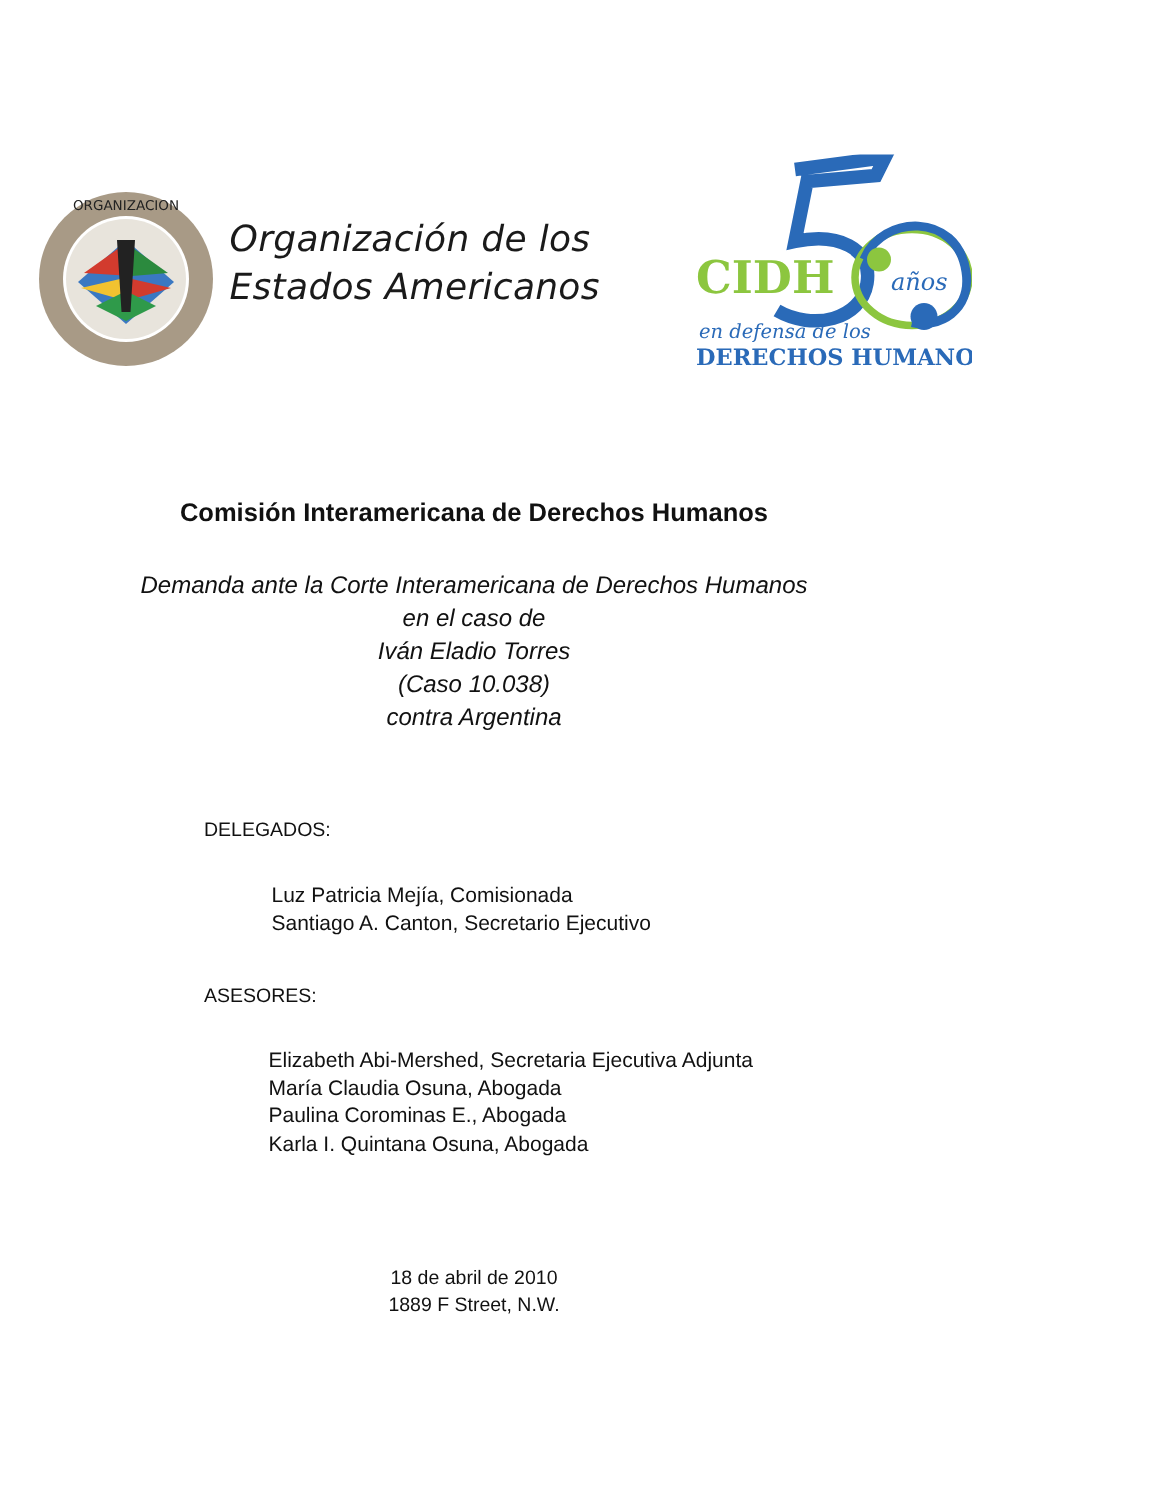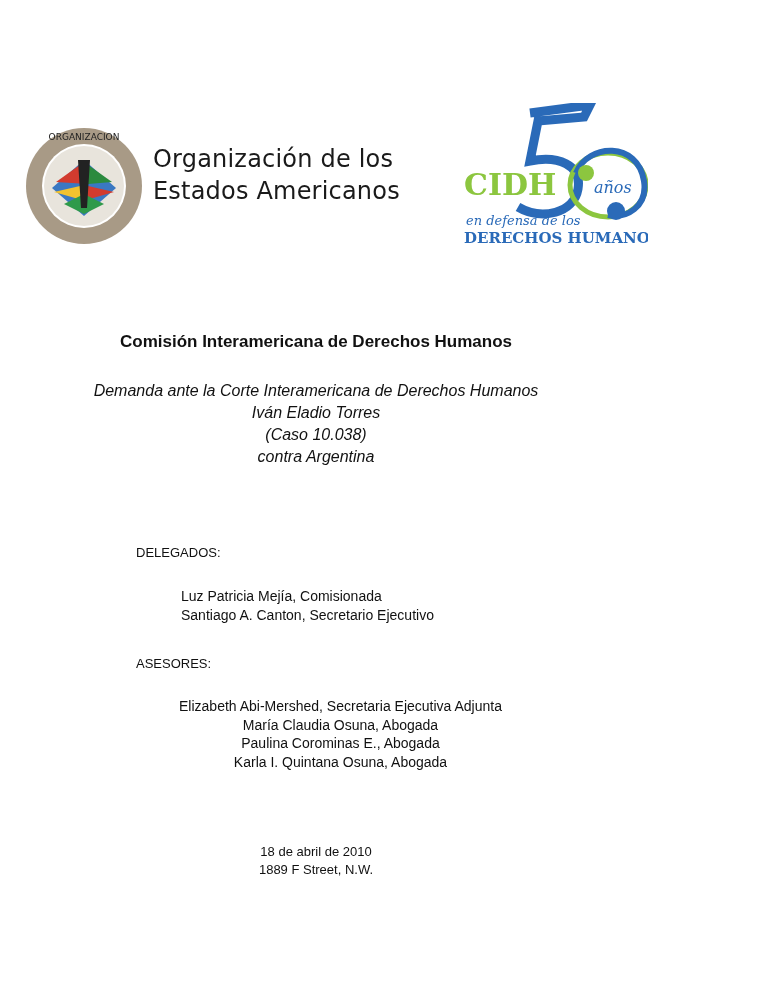--- a/index.html
+++ b/index.html
@@ -1,19 +1,19 @@
 <!DOCTYPE html>
 <html><head>
 <meta charset="utf-8">
 <style>
   html, body { margin: 0; padding: 0; background: #ffffff; }
   body { width: 768px; height: 994px; position: relative; overflow: hidden; font-family: "Liberation Sans", sans-serif; color: #111; }
   .abs { position: absolute; }
   .seal { left: 24px; top: 126px; width: 120px; height: 120px; }
-  .oas-name { left: 153px; top: 143px; font-family: "DejaVu Sans", sans-serif; font-size: 24px; line-height: 32px; color: #1a1a1a; letter-spacing: 0.2px; }
+  .oas-name { left: 153px; top: 143px; font-family: "DejaVu Sans", sans-serif; font-size: 24px; line-height: 32px; color: #1a1a1a; letter-spacing: 0.2px; font-style: italic; }
   .cidh-logo { left: 458px; top: 103px; width: 190px; height: 145px; }
   .center { left: 0; width: 632px; text-align: center; }
   .title { top: 332px; font-weight: bold; font-size: 17px; }
   .sub { top: 380px; font-size: 16px; line-height: 22px; font-style: italic; }
   .label { font-weight: normal; font-size: 13px; }
   .names { font-size: 14px; line-height: 18.5px; }
   .footer { top: 843px; font-size: 13px; line-height: 18px; }
 </style>
 </head>
 <body>
@@ -52,33 +52,34 @@
     <text x="136" y="90" font-family="DejaVu Serif, serif" font-size="16" font-style="italic" fill="#2a6ab8">años</text>
     <text x="8" y="122" font-family="DejaVu Serif, serif" font-size="13" font-style="italic" fill="#2a6ab8">en defensa de los</text>
     <text x="6" y="140" font-family="DejaVu Serif, serif" font-size="15" font-weight="bold" fill="#2a6ab8">DERECHOS HUMANOS</text>
   </svg>
 </div>
 
 <div class="abs center title">Comisión Interamericana de Derechos Humanos</div>
 
 <div class="abs center sub">
   <div>Demanda ante la Corte Interamericana de Derechos Humanos</div>
+  <div>en el caso de</div>
   <div>Iván Eladio Torres</div>
   <div>(Caso 10.038)</div>
   <div>contra Argentina</div>
 </div>
 
 <div class="abs label" style="left:136px; top:545px;">DELEGADOS:</div>
 <div class="abs names" style="left:181px; top:587px;">
   <div>Luz Patricia Mejía, Comisionada</div>
   <div>Santiago A. Canton, Secretario Ejecutivo</div>
 </div>
 
 <div class="abs label" style="left:136px; top:656px;">ASESORES:</div>
-<div class="abs names" style="left:179px; top:697px;text-align:center;">
+<div class="abs names" style="left:179px; top:697px;">
   <div>Elizabeth Abi-Mershed, Secretaria Ejecutiva Adjunta</div>
   <div>María Claudia Osuna, Abogada</div>
   <div>Paulina Corominas E., Abogada</div>
   <div>Karla I. Quintana Osuna, Abogada</div>
 </div>
 
 <div class="abs center footer">
   <div>18 de abril de 2010</div>
   <div>1889 F Street, N.W.</div>
 </div>

